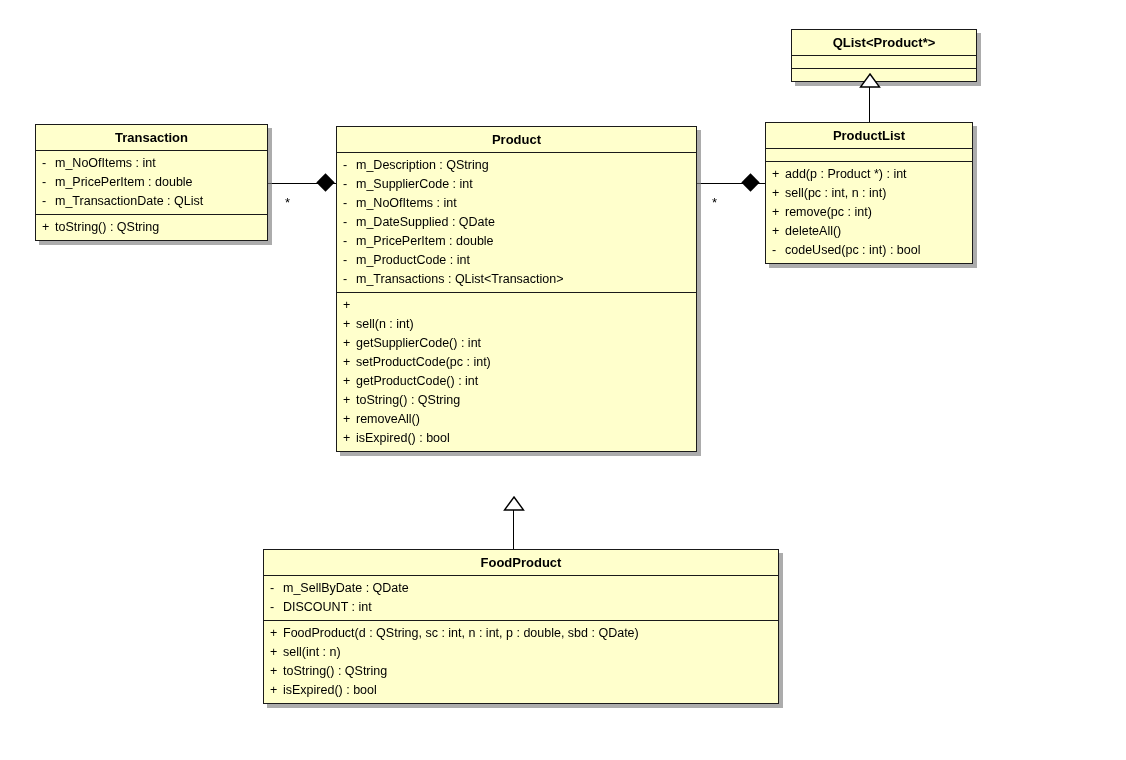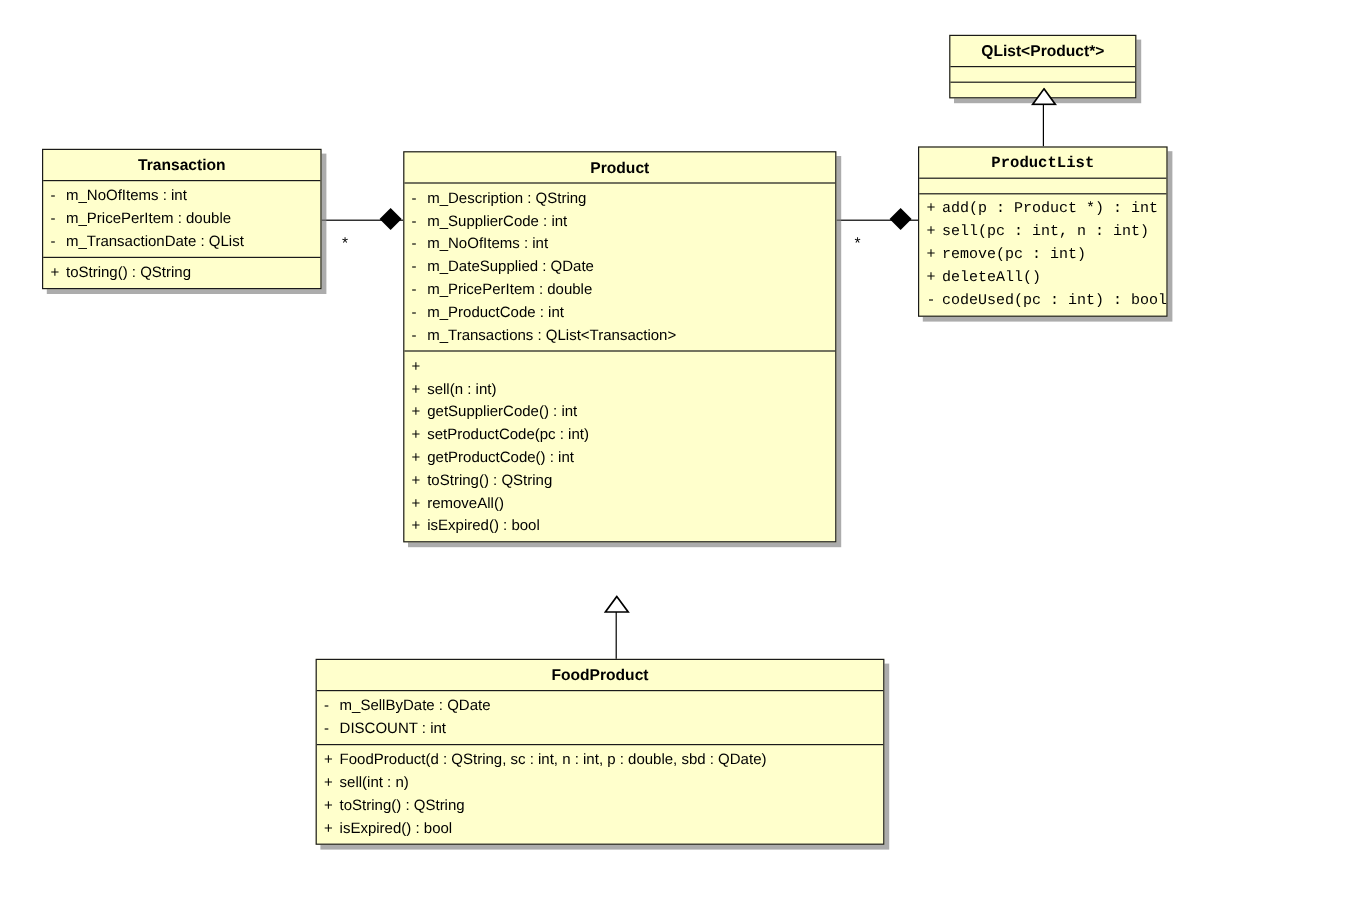--- a/index.html
+++ b/index.html
@@ -114,21 +114,21 @@
   <div class="line-v" style="left:869px; top:85px; height:37px;"></div>
   <svg class="tri-outline" style="left:859px; top:73px;" width="22" height="15" viewBox="0 0 22 15">
     <polygon points="11,1 20.5,14 1.5,14" fill="#ffffff" stroke="#000000" stroke-width="1.4"></polygon>
   </svg>
 
   <div class="line-v" style="left:513px; top:508px; height:42px;"></div>
   <svg class="tri-outline" style="left:503px; top:496px;" width="22" height="15" viewBox="0 0 22 15">
     <polygon points="11,1 20.5,14 1.5,14" fill="#ffffff" stroke="#000000" stroke-width="1.4"></polygon>
   </svg>
 
-  <div class="uml-class" style="left:791px; top:29px; width:156px;">
+  <div class="uml-class" style="left:791px; top:29px; width:186px;">
     <div class="uml-title">QList&lt;Product*&gt;</div>
     <div class="compartment empty-slot"></div>
     <div class="compartment empty-slot"></div>
   </div>
 
   <div class="uml-class" style="left:35px; top:124px; width:233px;">
     <div class="uml-title">Transaction</div>
     <div class="compartment">
       <div class="member">
         <span class="vis">-</span>
@@ -211,21 +211,21 @@
         <span class="vis">+</span>
         <span class="sig">removeAll()</span>
       </div>
       <div class="member">
         <span class="vis">+</span>
         <span class="sig">isExpired() : bool</span>
       </div>
     </div>
   </div>
 
-  <div class="uml-class" style="left:765px; top:122px; width:208px;font-family:Liberation Mono, monospace;">
+  <div class="uml-class" style="left:765px; top:122px; width:208px;">
     <div class="uml-title">ProductList</div>
     <div class="compartment empty-slot"></div>
     <div class="compartment">
       <div class="member">
         <span class="vis">+</span>
         <span class="sig">add(p : Product *) : int</span>
       </div>
       <div class="member">
         <span class="vis">+</span>
         <span class="sig">sell(pc : int, n : int)</span>
@@ -238,21 +238,21 @@
         <span class="vis">+</span>
         <span class="sig">deleteAll()</span>
       </div>
       <div class="member">
         <span class="vis">-</span>
         <span class="sig">codeUsed(pc : int) : bool</span>
       </div>
     </div>
   </div>
 
-  <div class="uml-class" style="left:263px; top:549px; width:474px;">
+  <div class="uml-class" style="left:263px; top:549px; width:516px;">
     <div class="uml-title">FoodProduct</div>
     <div class="compartment">
       <div class="member">
         <span class="vis">-</span>
         <span class="sig">m_SellByDate : QDate</span>
       </div>
       <div class="member">
         <span class="vis">-</span>
         <span class="sig">DISCOUNT : int</span>
       </div>

